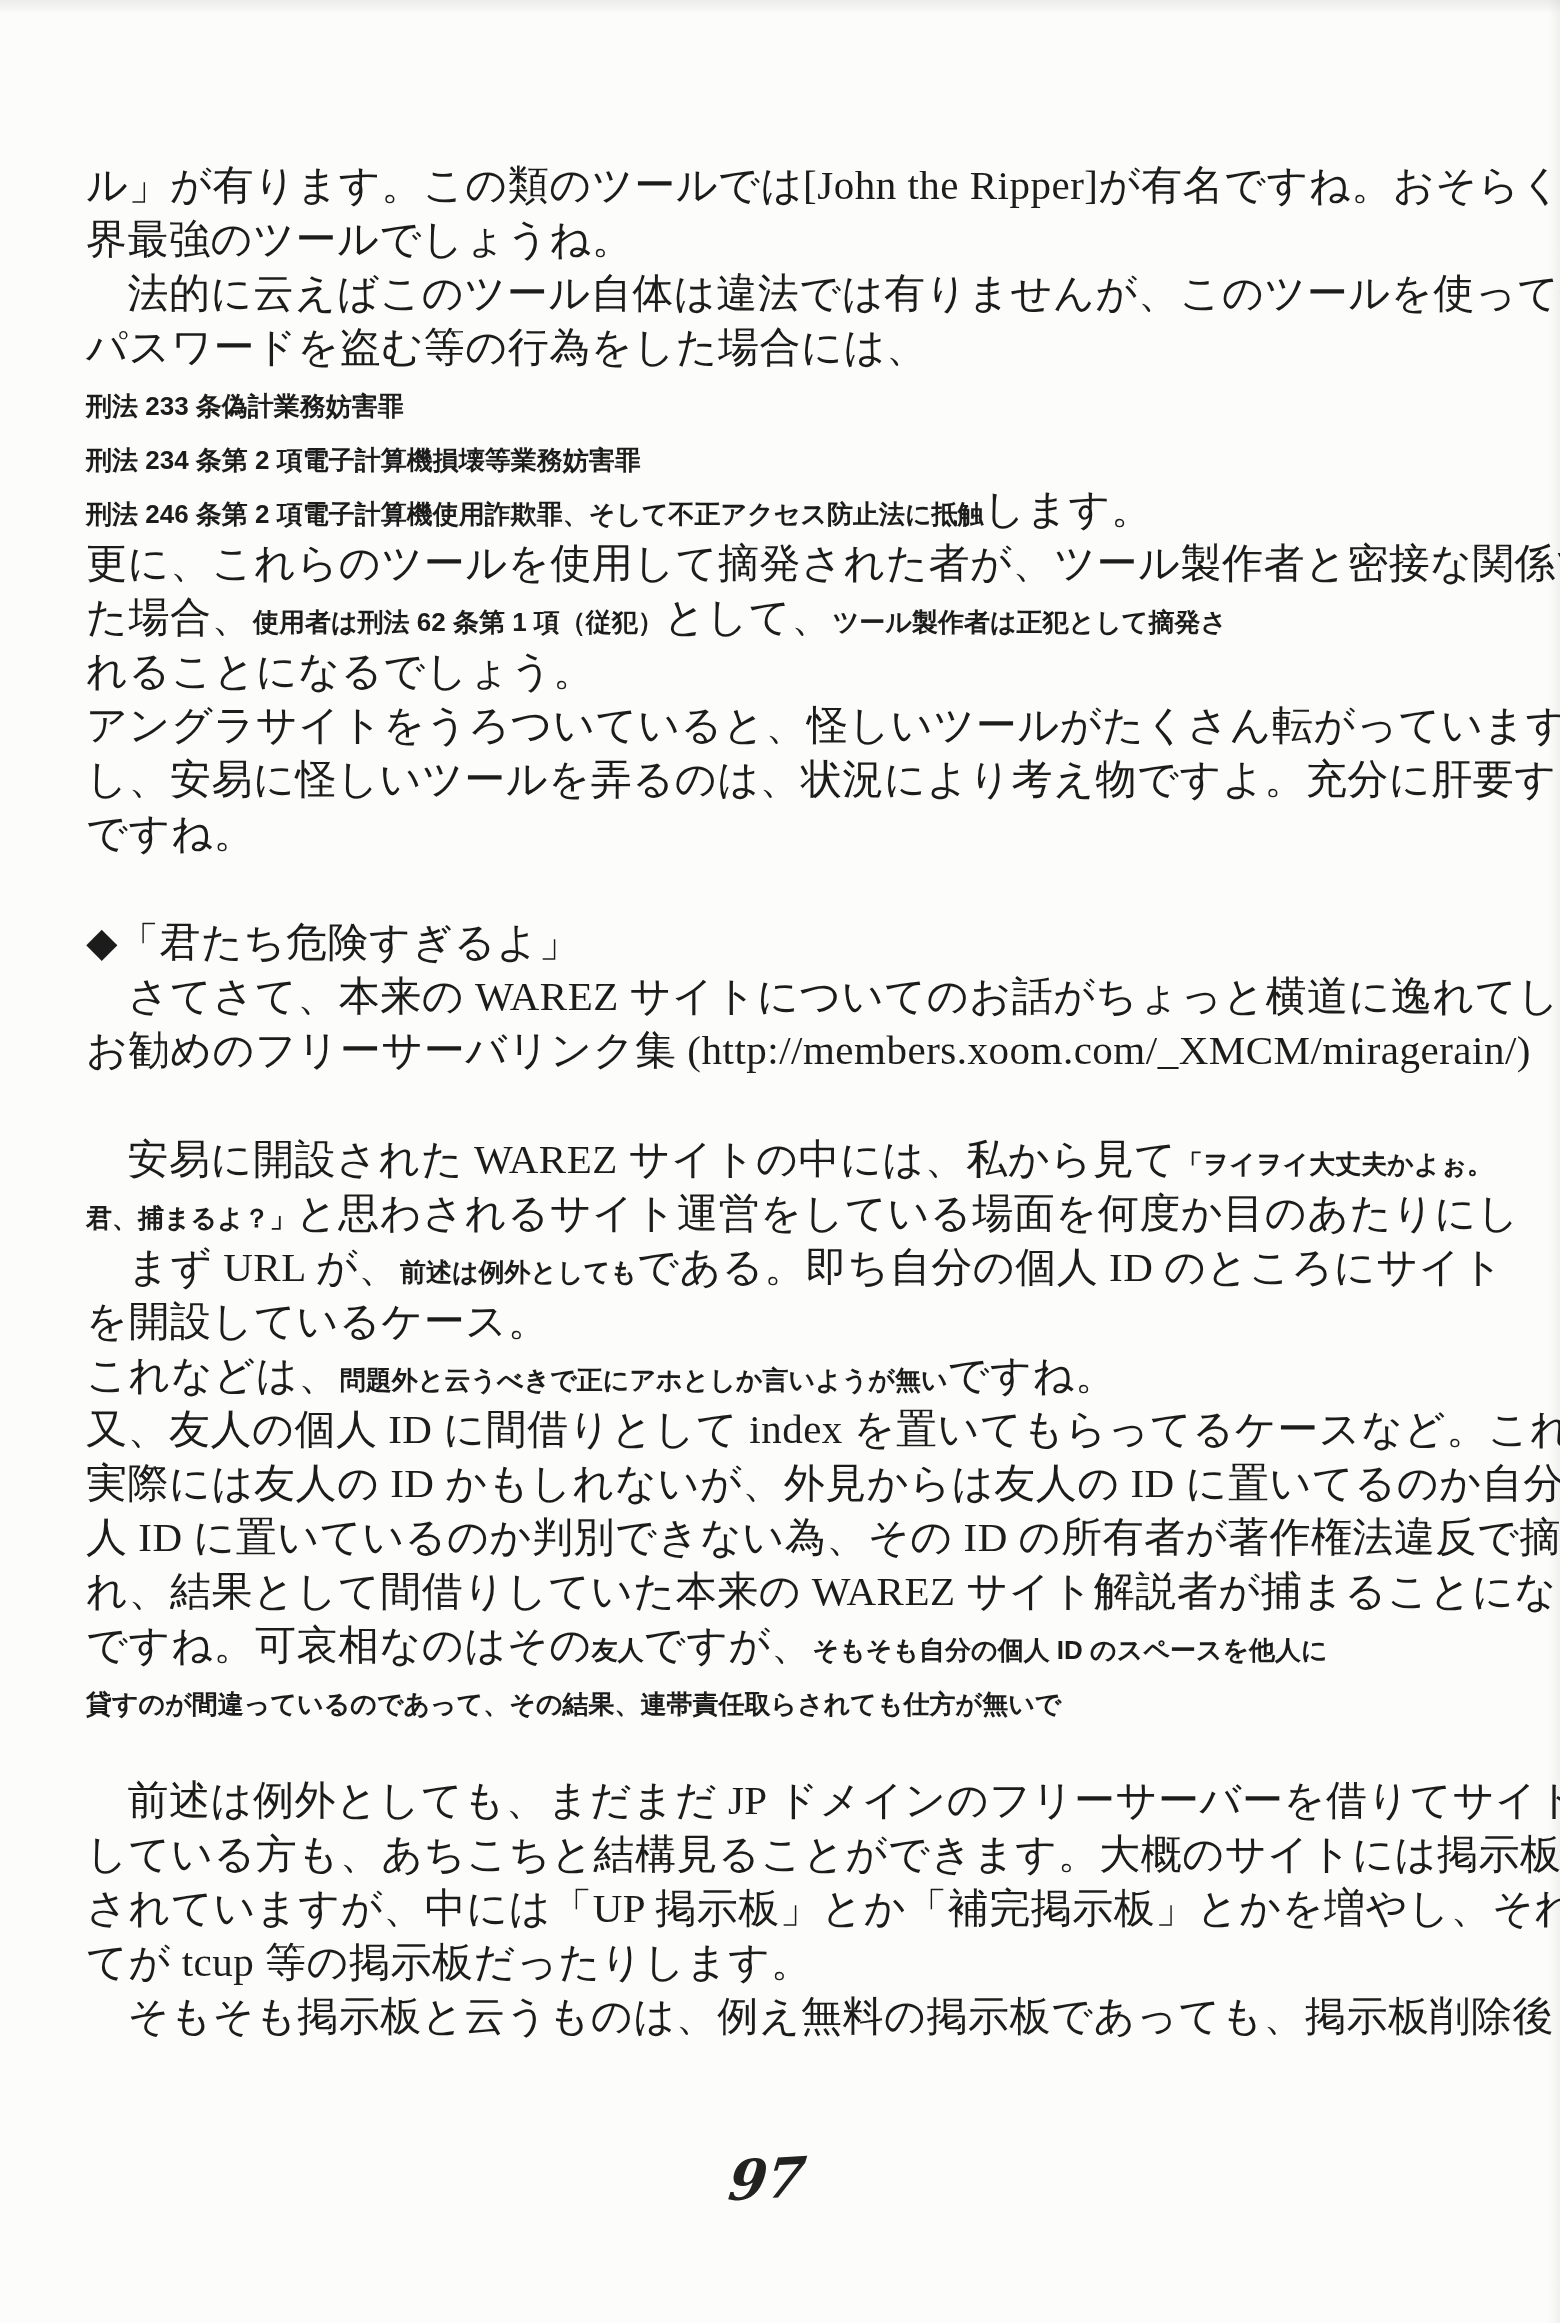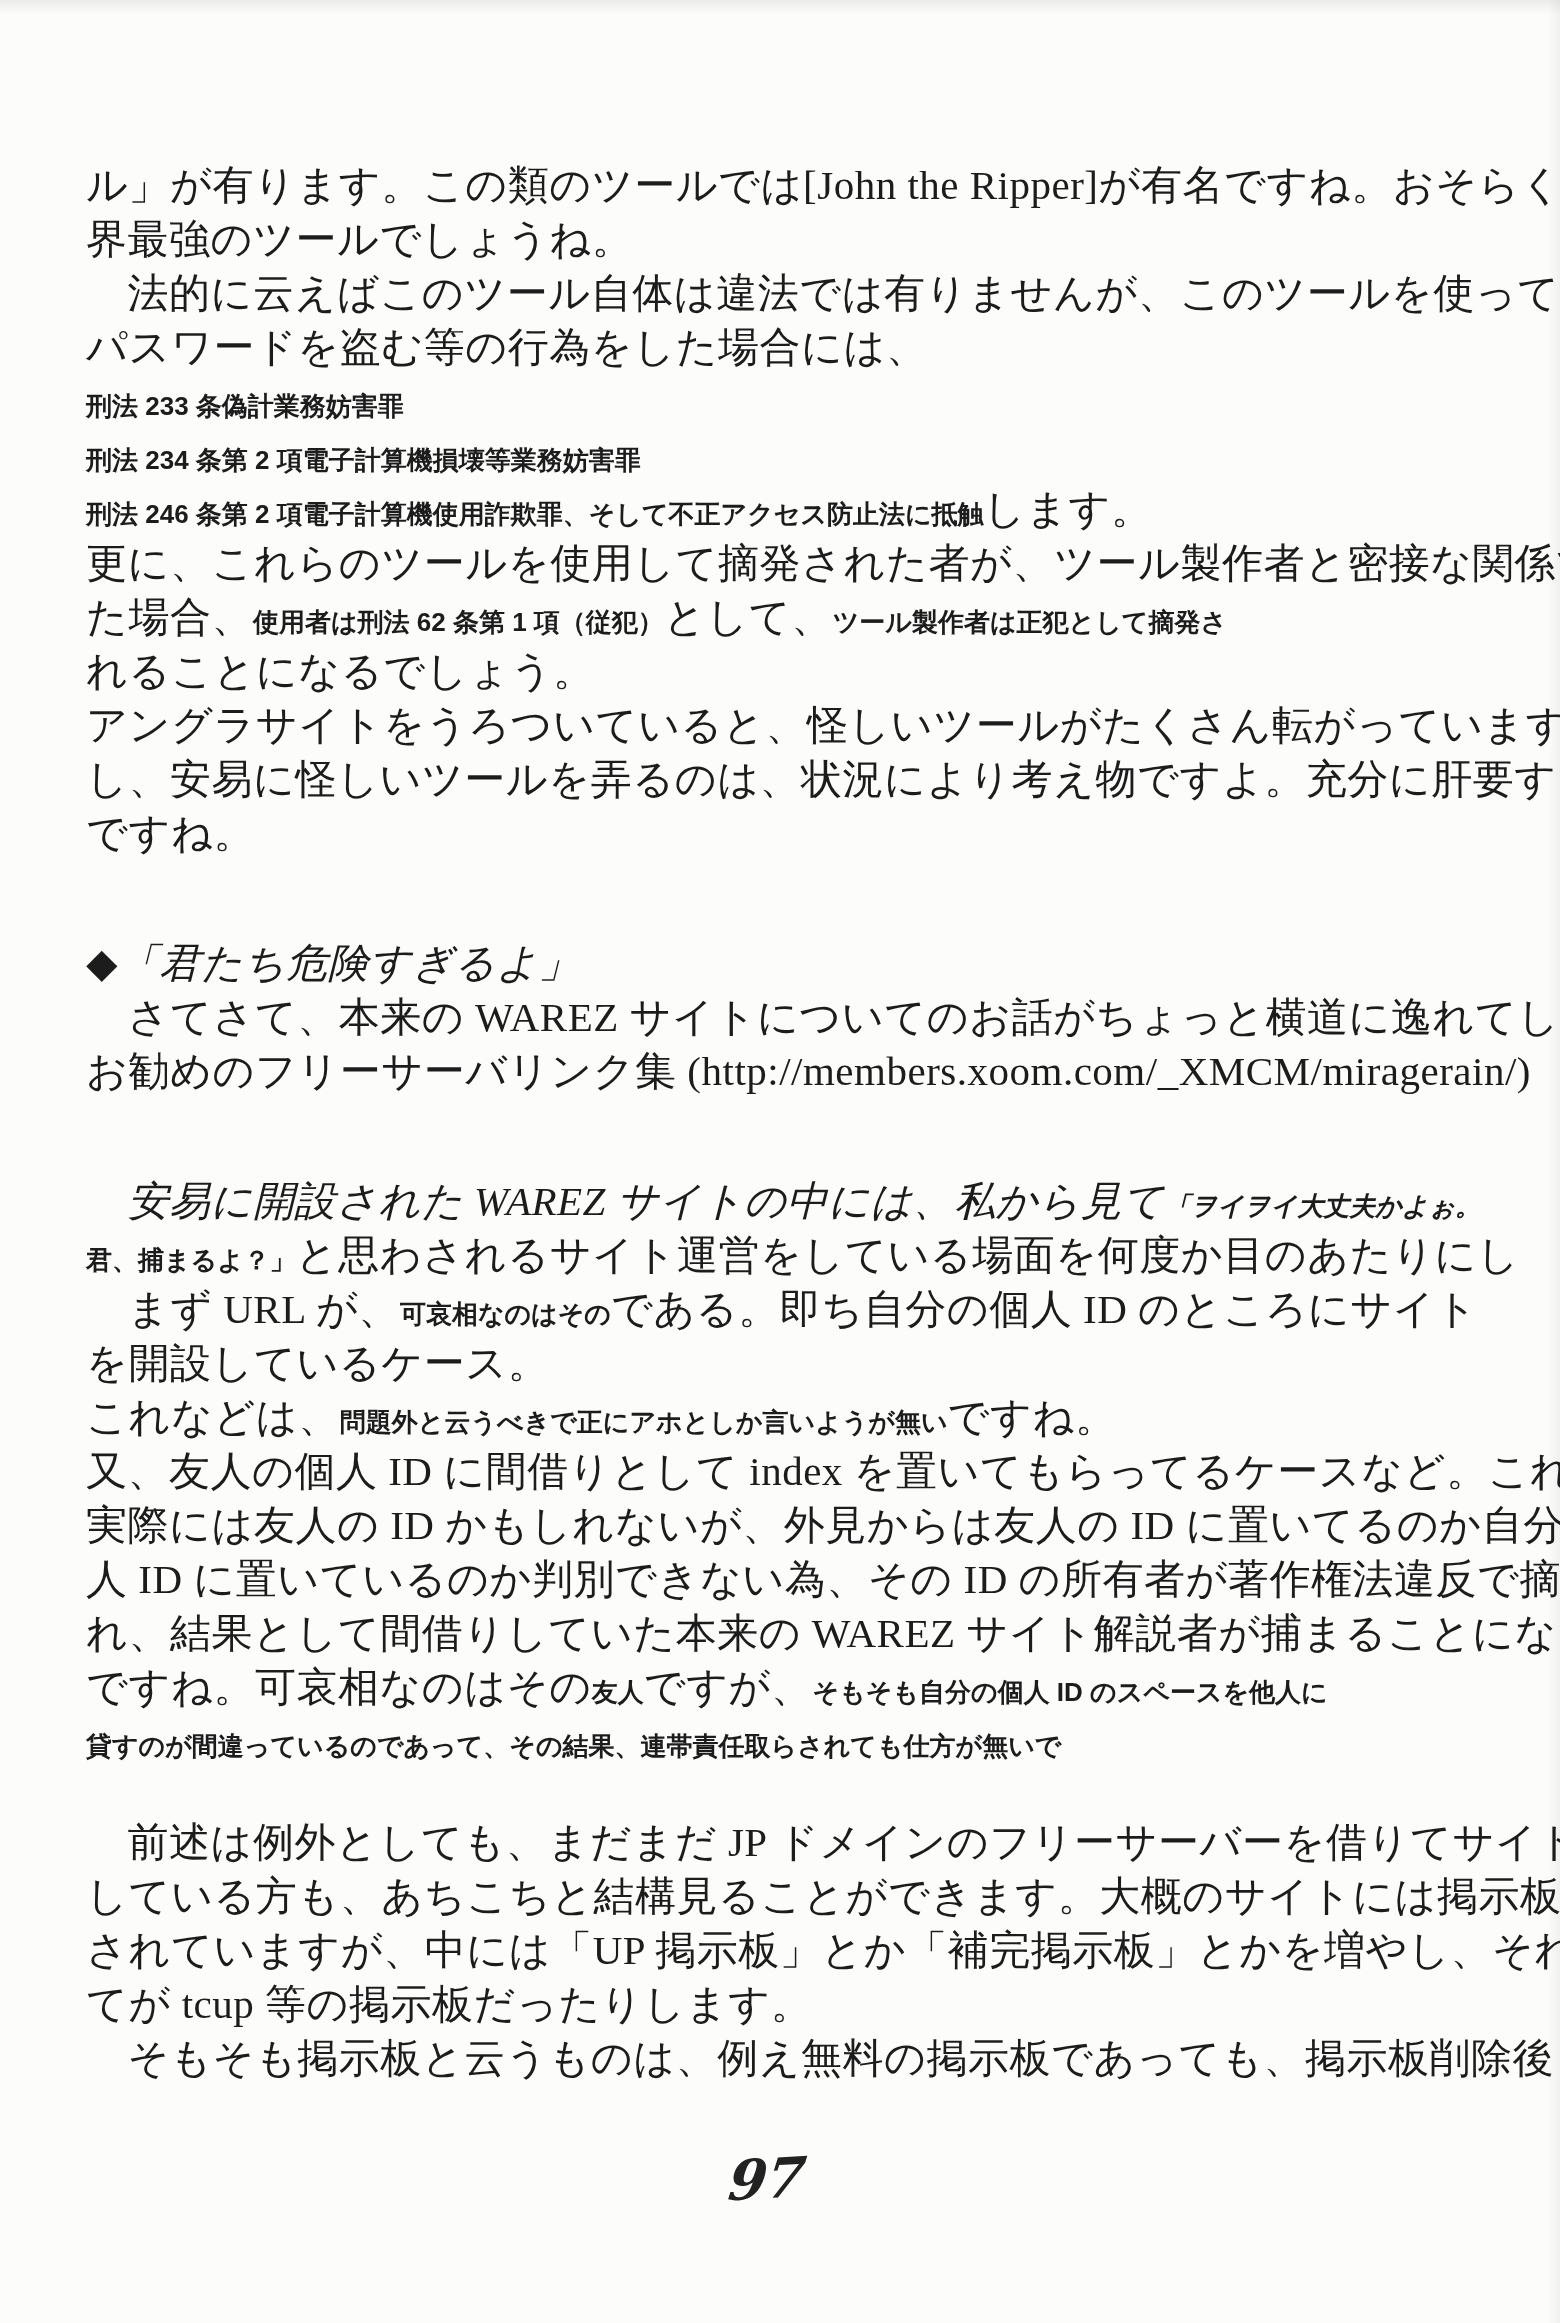--- a/index.html
+++ b/index.html
@@ -37,21 +37,21 @@
     top: 158px;
     width: 1432px;
   }
   .line {
     height: 54px;
     line-height: 54px;
     font-size: 41px;
     white-space: nowrap;
     letter-spacing: 0.5px;
   }
-  .line.gap { margin-top: 76px; font-style: italic; }
+  .line.gap { margin-top: 55px; }
   .line.gap-lg { margin-top: 47px; }
   .seg { font-weight: 400; }
   .seg.bold {
     font-family: "Liberation Sans", "DejaVu Sans", sans-serif;
     font-weight: 700;
     font-size: 26px;
     letter-spacing: 0px;
   }
   .page-number {
     position: absolute;
@@ -84,21 +84,21 @@
       <div class="line"><span class="seg">た場合、</span><span class="seg bold">使用者は刑法 62 条第 1 項（従犯）</span><span class="seg">として、</span><span class="seg bold">ツール製作者は正犯として摘発さ</span></div>
       <div class="line"><span class="seg">れることになるでしょう。</span></div>
       <div class="line"><span class="seg">アングラサイトをうろついていると、怪しいツールがたくさん転がっています。しか</span></div>
       <div class="line"><span class="seg">し、安易に怪しいツールを弄るのは、状況により考え物ですよ。充分に肝要すること</span></div>
       <div class="line"><span class="seg">ですね。</span></div>
       <div class="line gap"><span class="seg">◆「君たち危険すぎるよ」</span></div>
       <div class="line"><span class="seg">　さてさて、本来の WAREZ サイトについてのお話がちょっと横道に逸れてしまい</span></div>
       <div class="line"><span class="seg">お勧めのフリーサーバリンク集 (http://members.xoom.com/_XMCM/miragerain/)</span></div>
       <div class="line gap"><span class="seg">　安易に開設された WAREZ サイトの中には、私から見て</span><span class="seg bold">「ヲイヲイ大丈夫かよぉ。</span></div>
       <div class="line"><span class="seg bold">君、捕まるよ？」</span><span class="seg">と思わされるサイト運営をしている場面を何度か目のあたりにし</span></div>
-      <div class="line"><span class="seg">　まず URL が、</span><span class="seg bold">可哀相なのはその</span><span class="seg">である。即ち自分の個人 ID のところにサイト</span></div>
+      <div class="line"><span class="seg">　まず URL が、</span><span class="seg bold">前述は例外としても</span><span class="seg">である。即ち自分の個人 ID のところにサイト</span></div>
       <div class="line"><span class="seg">を開設しているケース。</span></div>
       <div class="line"><span class="seg">これなどは、</span><span class="seg bold">問題外と云うべきで正にアホとしか言いようが無い</span><span class="seg">ですね。</span></div>
       <div class="line"><span class="seg">又、友人の個人 ID に間借りとして index を置いてもらってるケースなど。これも、</span></div>
       <div class="line"><span class="seg">実際には友人の ID かもしれないが、外見からは友人の ID に置いてるのか自分の個</span></div>
       <div class="line"><span class="seg">人 ID に置いているのか判別できない為、その ID の所有者が著作権法違反で摘発さ</span></div>
       <div class="line"><span class="seg">れ、結果として間借りしていた本来の WAREZ サイト解説者が捕まることになるの</span></div>
       <div class="line"><span class="seg">ですね。可哀相なのはその</span><span class="seg bold">友人</span><span class="seg">ですが、</span><span class="seg bold">そもそも自分の個人 ID のスペースを他人に</span></div>
       <div class="line"><span class="seg bold">貸すのが間違っているのであって、その結果、連帯責任取らされても仕方が無いで</span></div>
       <div class="line gap-lg"><span class="seg">　前述は例外としても、まだまだ JP ドメインのフリーサーバーを借りてサイト開設</span></div>
       <div class="line"><span class="seg">している方も、あちこちと結構見ることができます。大概のサイトには掲示板も同設</span></div>

